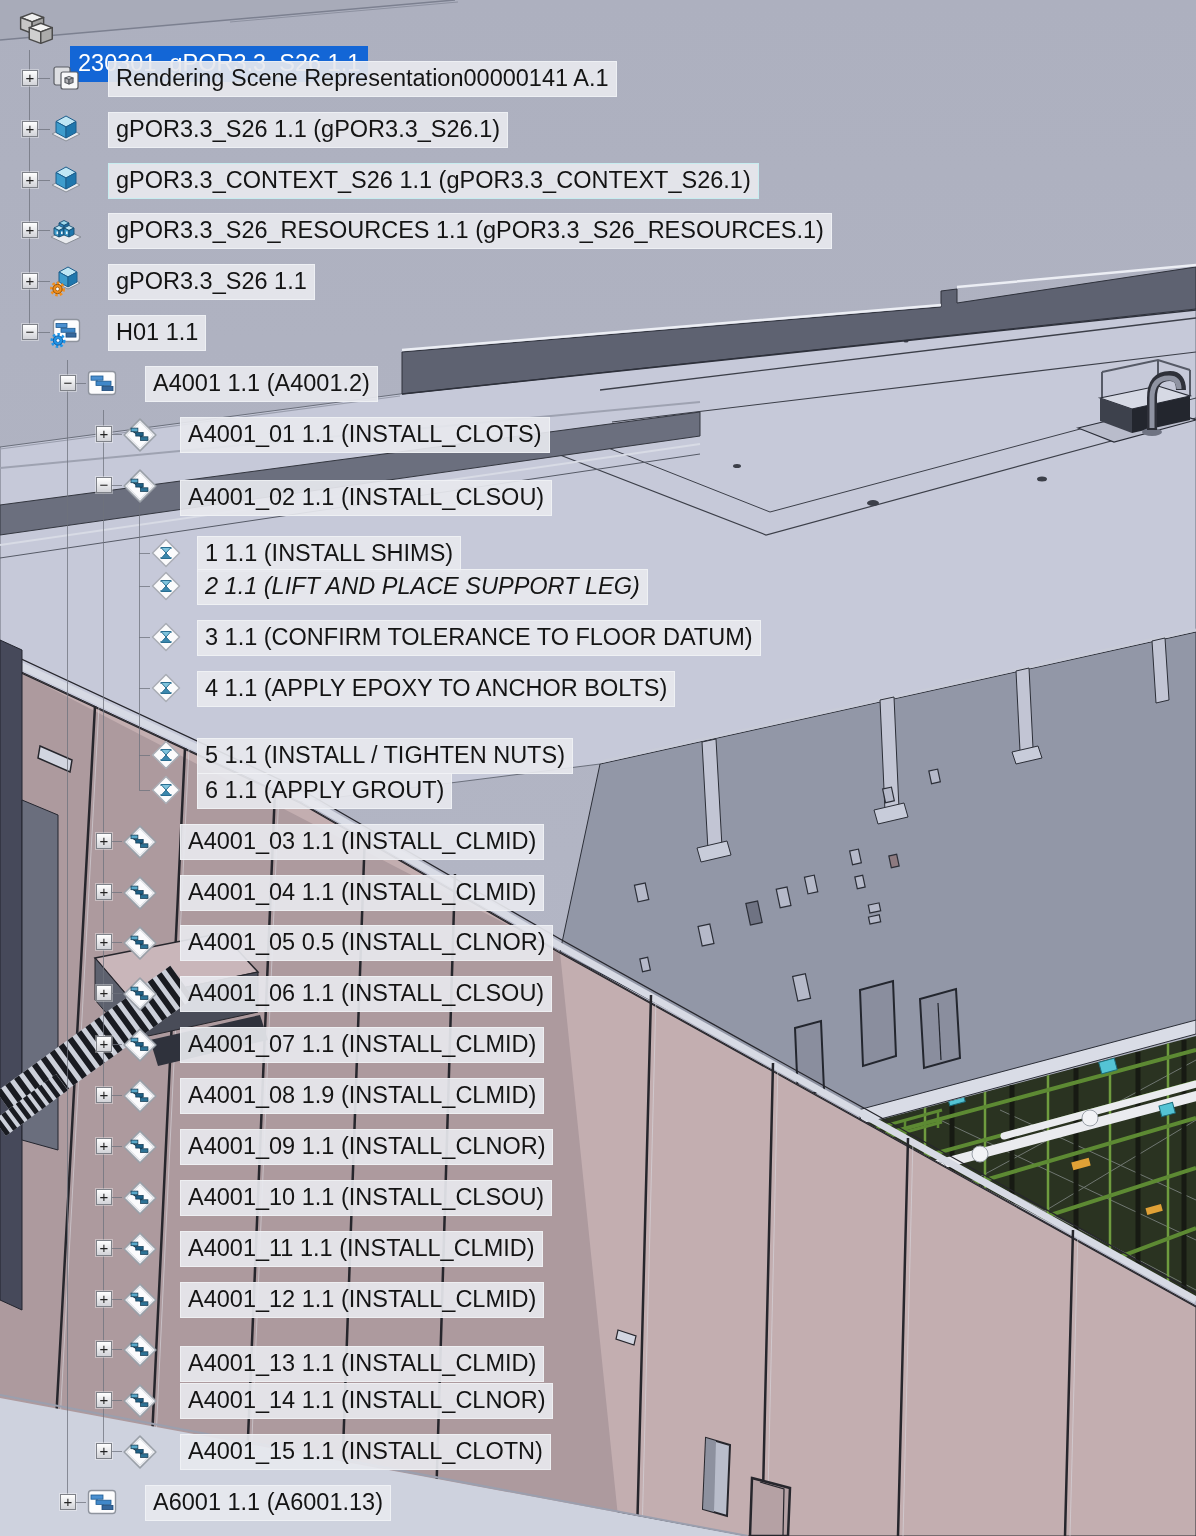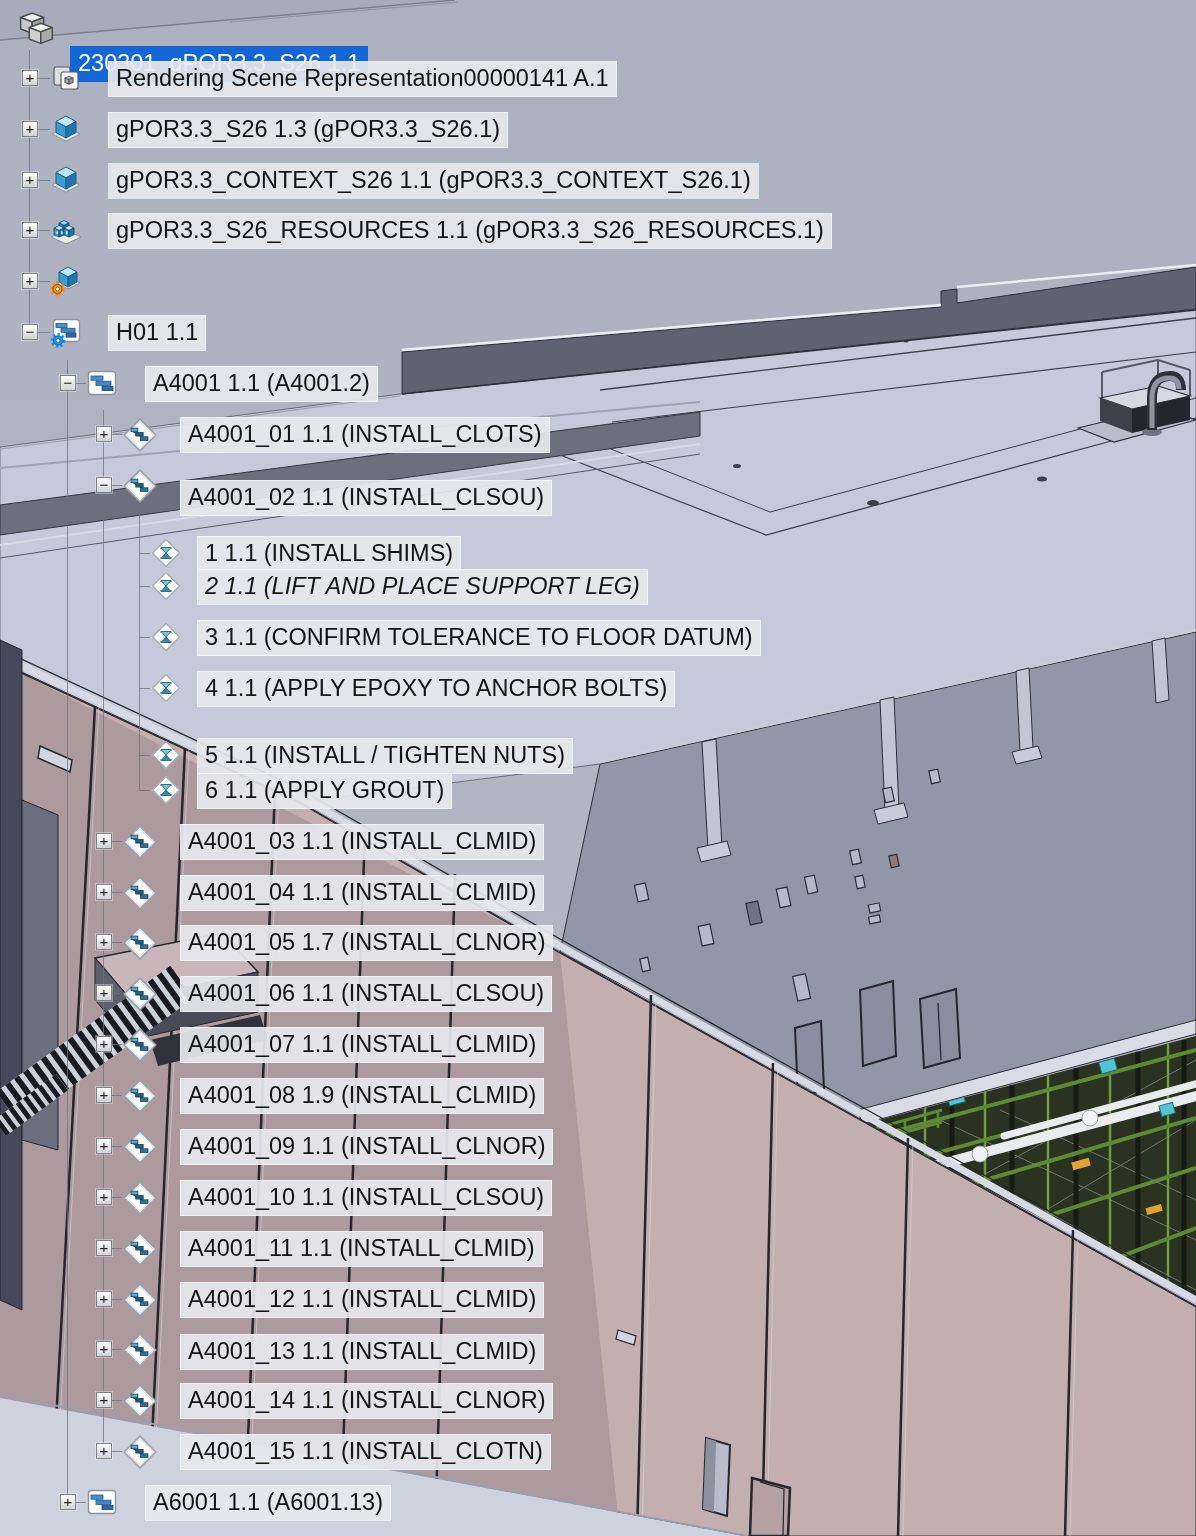--- a/index.html
+++ b/index.html
@@ -318,21 +318,21 @@
       <span class="node-label" style="left: 108px; top: 0px;">Rendering Scene Representation00000141 A.1</span>
     </div>
     <div class="tree-row" style="top: 112px;">
       <div class="expander" style="left: 22px; top: 9px;">+</div>
       <div class="stub" style="left: 38px; top: 17px; width: 12px;"></div>
       <span class="node-icon" style="left: 50px; top: 1px;">
         <svg width="32" height="32">
           <use href="#sym-product"></use>
         </svg>
       </span>
-      <span class="node-label" style="left: 108px; top: 0px;">gPOR3.3_S26 1.3 (gPOR3.3_S26.1)</span>
+      <span class="node-label" style="left: 108px; top: 0px;">gPOR3.3_S26 1.1 (gPOR3.3_S26.1)</span>
     </div>
     <div class="tree-row" style="top: 163px;">
       <div class="expander" style="left: 22px; top: 9px;">+</div>
       <div class="stub" style="left: 38px; top: 17px; width: 12px;"></div>
       <span class="node-icon" style="left: 50px; top: 1px;">
         <svg width="32" height="32">
           <use href="#sym-product"></use>
         </svg>
       </span>
       <span class="node-label highlighted" style="left: 108px; top: 0px;">gPOR3.3_CONTEXT_S26 1.1 (gPOR3.3_CONTEXT_S26.1)</span>
@@ -348,20 +348,21 @@
       <span class="node-label" style="left: 108px; top: 0px;">gPOR3.3_S26_RESOURCES 1.1 (gPOR3.3_S26_RESOURCES.1)</span>
     </div>
     <div class="tree-row" style="top: 264px;">
       <div class="expander" style="left: 22px; top: 9px;">+</div>
       <div class="stub" style="left: 38px; top: 17px; width: 12px;"></div>
       <span class="node-icon" style="left: 50px; top: 1px;">
         <svg width="32" height="32">
           <use href="#sym-product-gear"></use>
         </svg>
       </span>
+      <span class="node-label" style="left: 108px; top: 0px;">gPOR3.3_S26 1.1</span>
     </div>
     <div class="tree-row" style="top: 315px;">
       <div class="expander" style="left: 22px; top: 9px;">−</div>
       <div class="stub" style="left: 38px; top: 17px; width: 12px;"></div>
       <span class="node-icon" style="left: 50px; top: 1px;">
         <svg width="32" height="32">
           <use href="#sym-gantt-gear"></use>
         </svg>
       </span>
       <span class="node-label" style="left: 108px; top: 0px;">H01 1.1</span>
@@ -471,21 +472,21 @@
       <span class="node-label" style="left: 180px; top: 0px;">A4001_04 1.1 (INSTALL_CLMID)</span>
     </div>
     <div class="tree-row" style="top: 925px;">
       <div class="expander" style="left: 96px; top: 9px;">+</div>
       <div class="stub" style="left: 112px; top: 17px; width: 10px;"></div>
       <span class="node-icon" style="left: 122px; top: 0px;">
         <svg width="36" height="36">
           <use href="#sym-operation"></use>
         </svg>
       </span>
-      <span class="node-label" style="left: 180px; top: 0px;">A4001_05 1.7 (INSTALL_CLNOR)</span>
+      <span class="node-label" style="left: 180px; top: 0px;">A4001_05 0.5 (INSTALL_CLNOR)</span>
     </div>
     <div class="tree-row" style="top: 976px;">
       <div class="expander" style="left: 96px; top: 9px;">+</div>
       <div class="stub" style="left: 112px; top: 17px; width: 10px;"></div>
       <span class="node-icon" style="left: 122px; top: 0px;">
         <svg width="36" height="36">
           <use href="#sym-operation"></use>
         </svg>
       </span>
       <span class="node-label" style="left: 180px; top: 0px;">A4001_06 1.1 (INSTALL_CLSOU)</span>
@@ -551,21 +552,21 @@
       <span class="node-label" style="left: 180px; top: 0px;">A4001_12 1.1 (INSTALL_CLMID)</span>
     </div>
     <div class="tree-row" style="top: 1332px;">
       <div class="expander" style="left: 96px; top: 9px;">+</div>
       <div class="stub" style="left: 112px; top: 17px; width: 10px;"></div>
       <span class="node-icon" style="left: 122px; top: 0px;">
         <svg width="36" height="36">
           <use href="#sym-operation"></use>
         </svg>
       </span>
-      <span class="node-label" style="left: 180px; top: 2px;">A4001_13 1.1 (INSTALL_CLMID)</span>
+      <span class="node-label" style="left: 180px; top: 14px;">A4001_13 1.1 (INSTALL_CLMID)</span>
     </div>
     <div class="tree-row" style="top: 1383px;">
       <div class="expander" style="left: 96px; top: 9px;">+</div>
       <div class="stub" style="left: 112px; top: 17px; width: 10px;"></div>
       <span class="node-icon" style="left: 122px; top: 0px;">
         <svg width="36" height="36">
           <use href="#sym-operation"></use>
         </svg>
       </span>
       <span class="node-label" style="left: 180px; top: 0px;">A4001_14 1.1 (INSTALL_CLNOR)</span>

